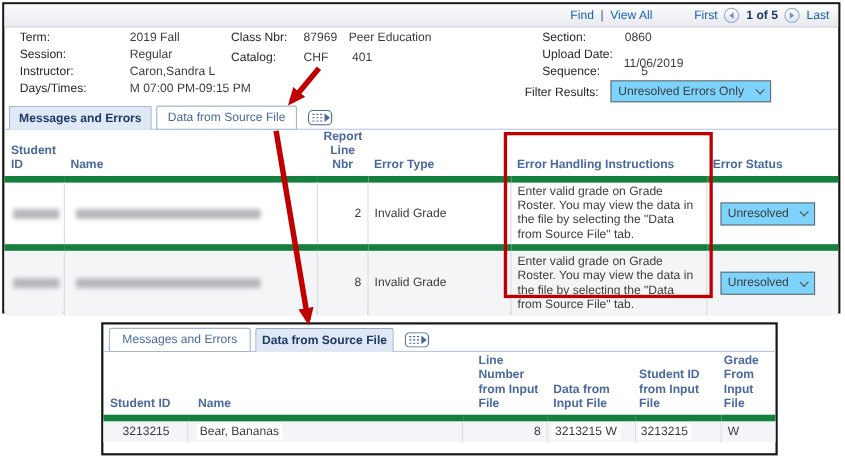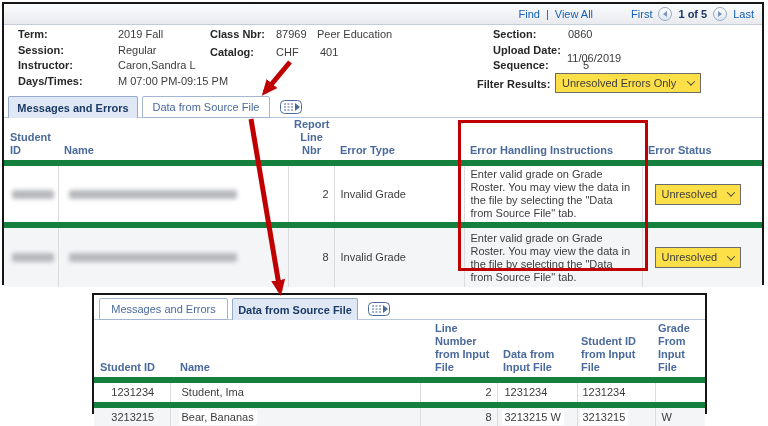--- a/index.html
+++ b/index.html
@@ -19,26 +19,26 @@
   .sep { color:#34567f; }
   .navgap { width:26px; }
   .pos { color:#1c3a66; font-weight:bold; }
   .navbtn { width:14px; height:14px; border-radius:50%; border:1px solid #97a9c4;
     background:linear-gradient(#ffffff,#dde6f2); display:inline-flex; align-items:center; justify-content:center; cursor:pointer; }
   .tri-left { width:0; height:0; border-top:3px solid transparent; border-bottom:3px solid transparent; border-right:4px solid #7a94b8; }
   .tri-right { width:0; height:0; border-top:3px solid transparent; border-bottom:3px solid transparent; border-left:4px solid #7a94b8; }
 
   
   .abs { position:absolute; white-space:nowrap; }
-  .lbl { font-weight:bold; color:#272727; }
+  .lbl { font-weight:normal; color:#272727; }
   .val { color:#3c3c3c; }
 
   
   .select { display:flex; align-items:center; justify-content:space-between;
-    background:#fde047; border:1px solid #6b6b6b; padding:0 6px; cursor:pointer; color:#3c3c3c; }
+    background:#7dd3fc; border:1px solid #6b6b6b; padding:0 6px; cursor:pointer; color:#3c3c3c; }
   .chev { width:6px; height:6px; border-right:1.5px solid #4a4a4a; border-bottom:1.5px solid #4a4a4a;
     transform:rotate(45deg) translate(-1px,-1px); flex:0 0 auto; margin-left:4px; }
 
   
   .tabsrow { position:absolute; left:0; right:0; height:22px; border-bottom:1px solid #b9c7dd; }
   .tab { position:absolute; top:0; height:22px; border:1px solid #a3b5d0; border-radius:2px 2px 0 0;
     background:#fff; color:#4a6a9d; display:flex; align-items:center; justify-content:center; cursor:pointer; }
   .tab.active { background:#dfe8f4; color:#1c3a66; font-weight:bold; border-color:#97abc9; border-bottom:none; }
   .colicon { position:absolute; top:4px; cursor:pointer; }
 
@@ -227,28 +227,20 @@
         <tr style="height:45px">
           <th>Student ID</th>
           <th style="padding-left:10px">Name</th>
           <th style="padding-left:15px">Line Number from Input File</th>
           <th>Data from Input File</th>
           <th style="padding-left:4px">Student ID from Input File</th>
           <th style="padding:2px 2px 3px 3px">Grade From Input File</th>
         </tr>
       </thead>
       <tbody>
-        <tr style="height:21px">
-          <td class="ctr">1231234</td>
-          <td style="padding-left:8px"><span class="field">Student, Ima</span></td>
-          <td class="num">2</td>
-          <td style="padding-left:4px"><span class="field">1231234</span></td>
-          <td style="padding-left:2px"><span class="field">1231234</span></td>
-          <td></td>
-        </tr>
         <tr class="alt" style="height:21px">
           <td class="ctr">3213215</td>
           <td style="padding-left:8px"><span class="field">Bear, Bananas</span></td>
           <td class="num">8</td>
           <td style="padding-left:4px"><span class="field">3213215 W</span></td>
           <td style="padding-left:2px"><span class="field">3213215</span></td>
           <td>W</td>
         </tr>
       </tbody>
     </table>

